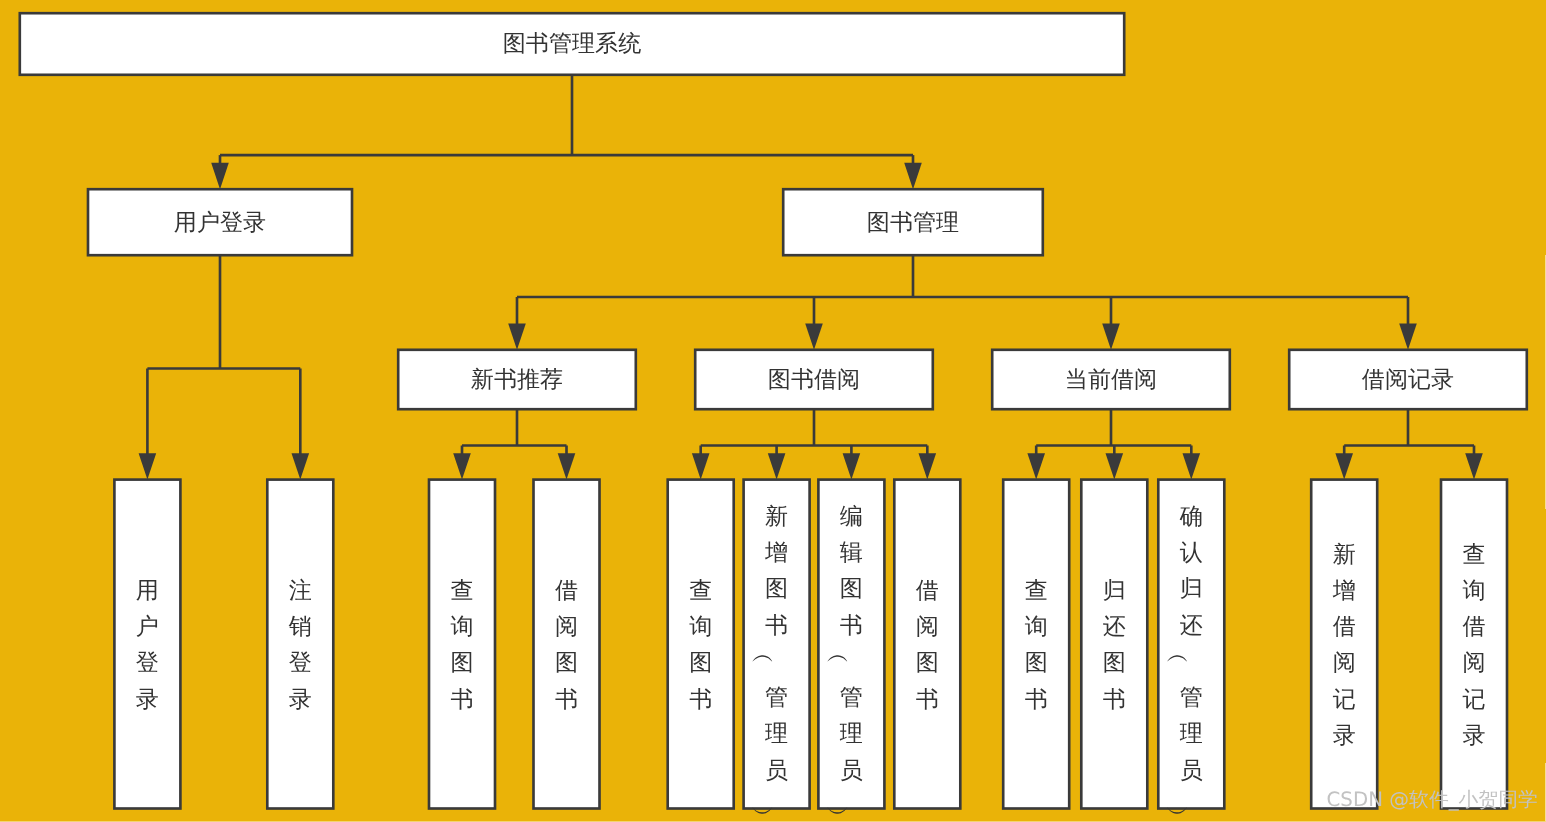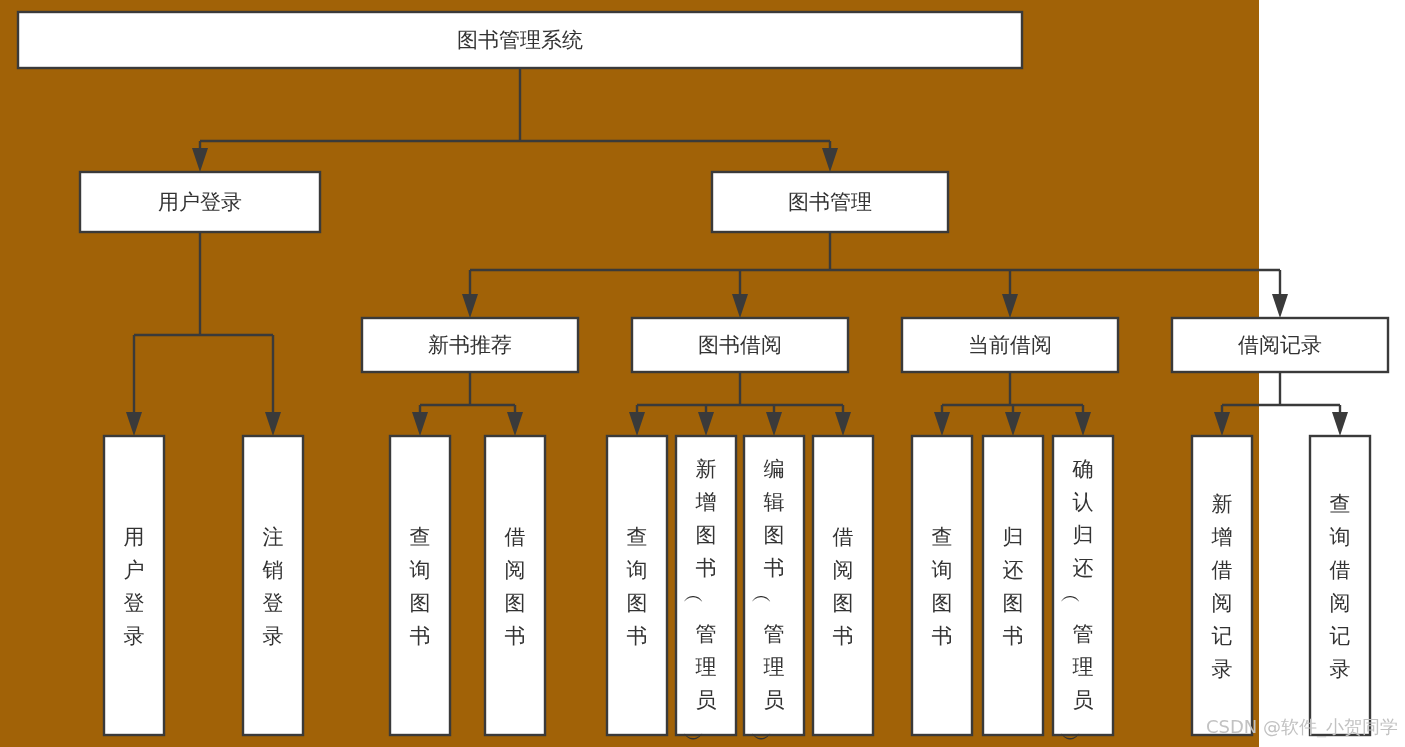--- a/index.html
+++ b/index.html
@@ -9,23 +9,23 @@
     background: #ffffff;
   }
   body {
     width: 1405px;
     height: 747px;
     font-family: "DejaVu Sans", "Liberation Sans", sans-serif;
     overflow: hidden;
   }
   #diagram-root {
     position: relative;
-    width: 1259px;
+    width: 1405px;
     height: 747px;
-    background: #a16207;
+    background: #eab308;
   }
   svg.canvas {
     position: absolute;
     left: 0;
     top: 0;
     width: 1405px;
     height: 747px;
     display: block;
   }
   .node-box {

